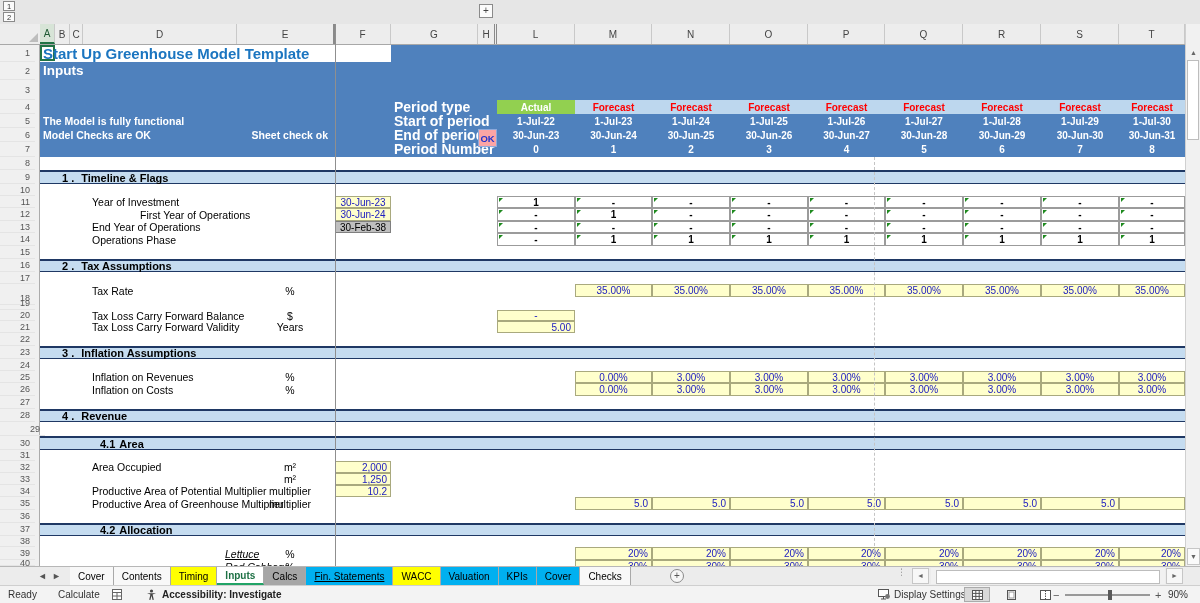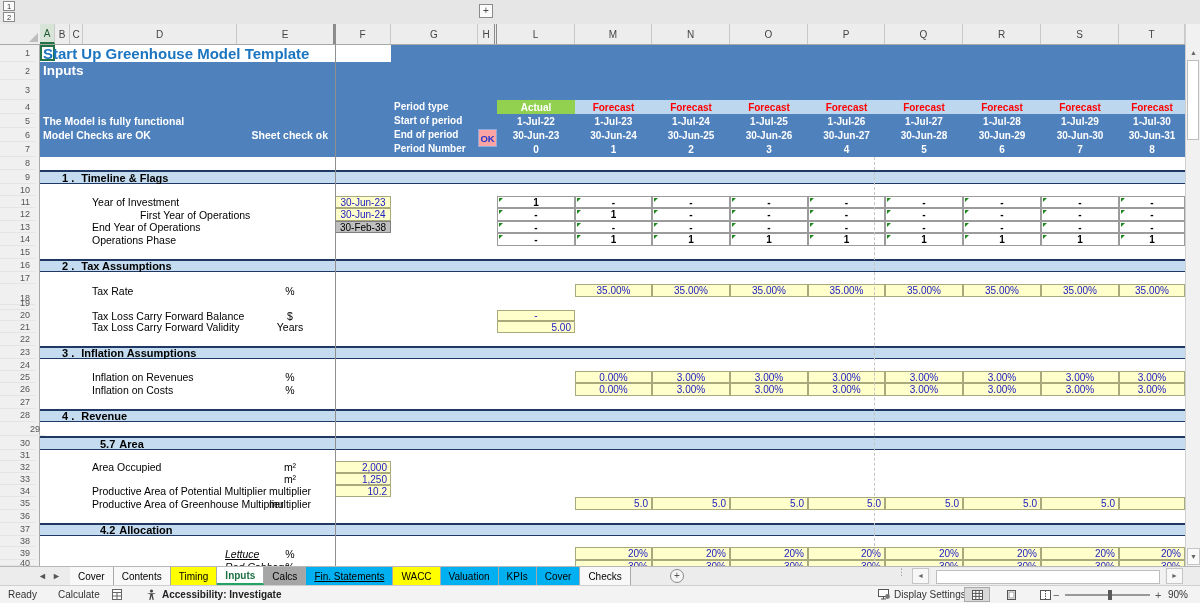--- a/index.html
+++ b/index.html
@@ -24,21 +24,21 @@
   .sheet{position:absolute;left:0;top:45px;width:1185px;height:521px;background:#FFFFFF;overflow:hidden;}
   .gut{position:absolute;left:0;top:0;width:40px;height:521px;background:#F0F0F0;border-right:1px solid #ABABAB;box-sizing:border-box;z-index:6;}
   .gnum{position:absolute;left:0;width:35px;display:flex;align-items:center;justify-content:flex-end;padding-right:5px;font-size:9px;color:#555;box-sizing:border-box;border-bottom:1px solid #E4E4E4;}
 
   .bluehdr{position:absolute;left:40px;top:0;width:1145px;height:112px;background:#4F81BD;}
   .titlecell{position:absolute;left:0;top:0;width:351px;height:17px;background:#fff;}
   .selbox{position:absolute;left:0;top:0;width:15px;height:16px;border:2px solid #217346;box-sizing:border-box;}
   .titletext{position:absolute;left:3px;top:0;height:18px;line-height:18px;font-size:15px;font-weight:bold;color:#1B75C0;white-space:nowrap;}
   .sheettitle{position:absolute;left:3px;top:17px;height:18px;line-height:18px;font-size:13.5px;font-weight:bold;color:#fff;}
   .wmsg{position:absolute;left:3px;height:14px;line-height:14px;font-size:10.5px;font-weight:bold;color:#fff;white-space:nowrap;}
-  .plabel{position:absolute;left:354px;height:14px;line-height:14px;font-size:10px;font-weight:bold;color:#fff;white-space:nowrap;}
+  .plabel{position:absolute;left:354px;height:14px;line-height:14px;font-size:14px;font-weight:bold;color:#fff;white-space:nowrap;}
   .okbadge{position:absolute;left:438px;width:19px;height:18px;background:#fca5a5;border:1px solid #8EA9DB;box-sizing:border-box;color:#2233CC;font-size:9.5px;font-weight:bold;display:flex;align-items:center;justify-content:center;}
 
   .logo{position:absolute;left:741px;top:12px;width:103px;height:33px;background:#fff;border:1px solid #9a9a9a;border-radius:2px;box-sizing:border-box;}
   .logorow{position:absolute;top:4px;left:0;width:100%;display:flex;align-items:center;justify-content:center;gap:2px;}
   .logotxt{font-size:10px;font-weight:bold;color:#1F62B0;}
   .logotag{position:absolute;bottom:2px;left:0;width:100%;text-align:center;font-size:6px;color:#3A6FB5;}
 
   
   .drow{position:absolute;left:0;width:1185px;}
   .drow .cell{position:absolute;top:0;bottom:0;box-sizing:border-box;display:flex;align-items:center;justify-content:center;font-size:10px;overflow:hidden;}
@@ -312,21 +312,21 @@
         <div class="cell c7">3.00%</div>
         <div class="cell c8">3.00%</div>
       </div>
 
     <div class="band" style="top:364px;height:13px;">
       <span class="bnum">4 .</span>
       <span>Revenue</span>
     </div>
 
     <div class="band sub" style="top:391px;height:14px;">
-      <span class="bnum">5.7</span>
+      <span class="bnum">4.1</span>
       <span>Area</span>
     </div>
 
     <div class="lbl" style="top:416px;height:12px;">Area Occupied</div>
     <div class="unit" style="top:416px;height:12px;">m²</div>
     <div class="ycell rt" style="left:335px;top:416px;width:56px;height:12px;">2,000</div>
 
     <div class="lbl" style="top:428px;height:12px;margin-top:48px;">Area Occupied by Greenhouse</div>
     <div class="unit" style="top:428px;height:12px;">m²</div>
     <div class="ycell rt" style="left:335px;top:428px;width:56px;height:12px;">1,250</div>

